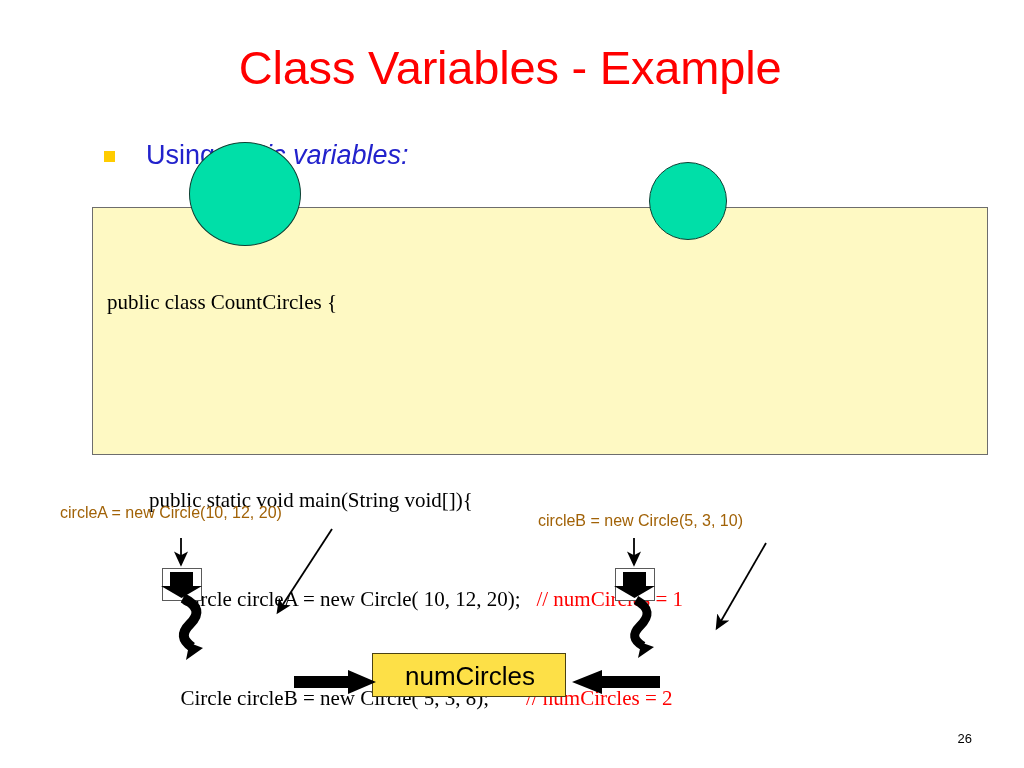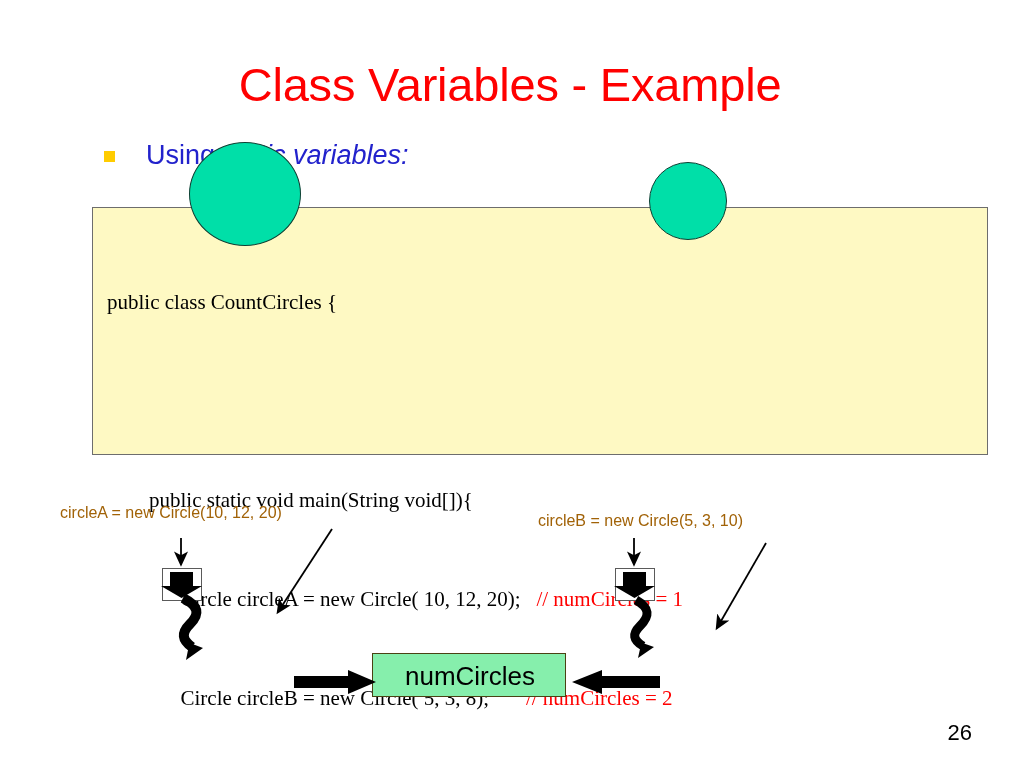--- a/index.html
+++ b/index.html
@@ -19,21 +19,21 @@
     left: 0; top: 0;
     width: 1024px;
     height: 768px;
     background: #ffffff;
   }
 
   
   #slide-title {
     position: absolute;
     left: 0;
-    top: 57px;
+    top: 40px;
     width: 1020px;
     text-align: center;
     color: #ff0000;
     font-size: 47px;
     line-height: 56px;
     font-weight: normal;
     letter-spacing: -0.2px;
     white-space: nowrap;
   }
 
@@ -144,42 +144,42 @@
   }
   #ref-box-a { left: 162px; top: 568px; }
   #ref-box-b { left: 615px; top: 568px; }
 
   #num-circles-box {
     position: absolute;
     left: 372px;
     top: 653px;
     width: 194px;
     height: 44px;
-    background: #86efac;
+    background: #fde047;
     border: 1.5px solid #4a4213;
     box-sizing: border-box;
   }
   #num-circles-label {
     position: absolute;
     left: 0;
     top: 0;
     width: 194px;
     height: 44px;
     line-height: 44px;
     text-align: center;
     font-size: 26px;
     color: #000000;
     white-space: nowrap;
   }
 
   #page-number {
     position: absolute;
     right: 52px;
     bottom: 22px;
-    font-size: 22px;
+    font-size: 13px;
     color: #000000;
     margin-left: 43px;
   }
 
   svg.overlay {
     position: absolute;
     left: 0;
     top: 0;
     width: 1024px;
     height: 768px;

